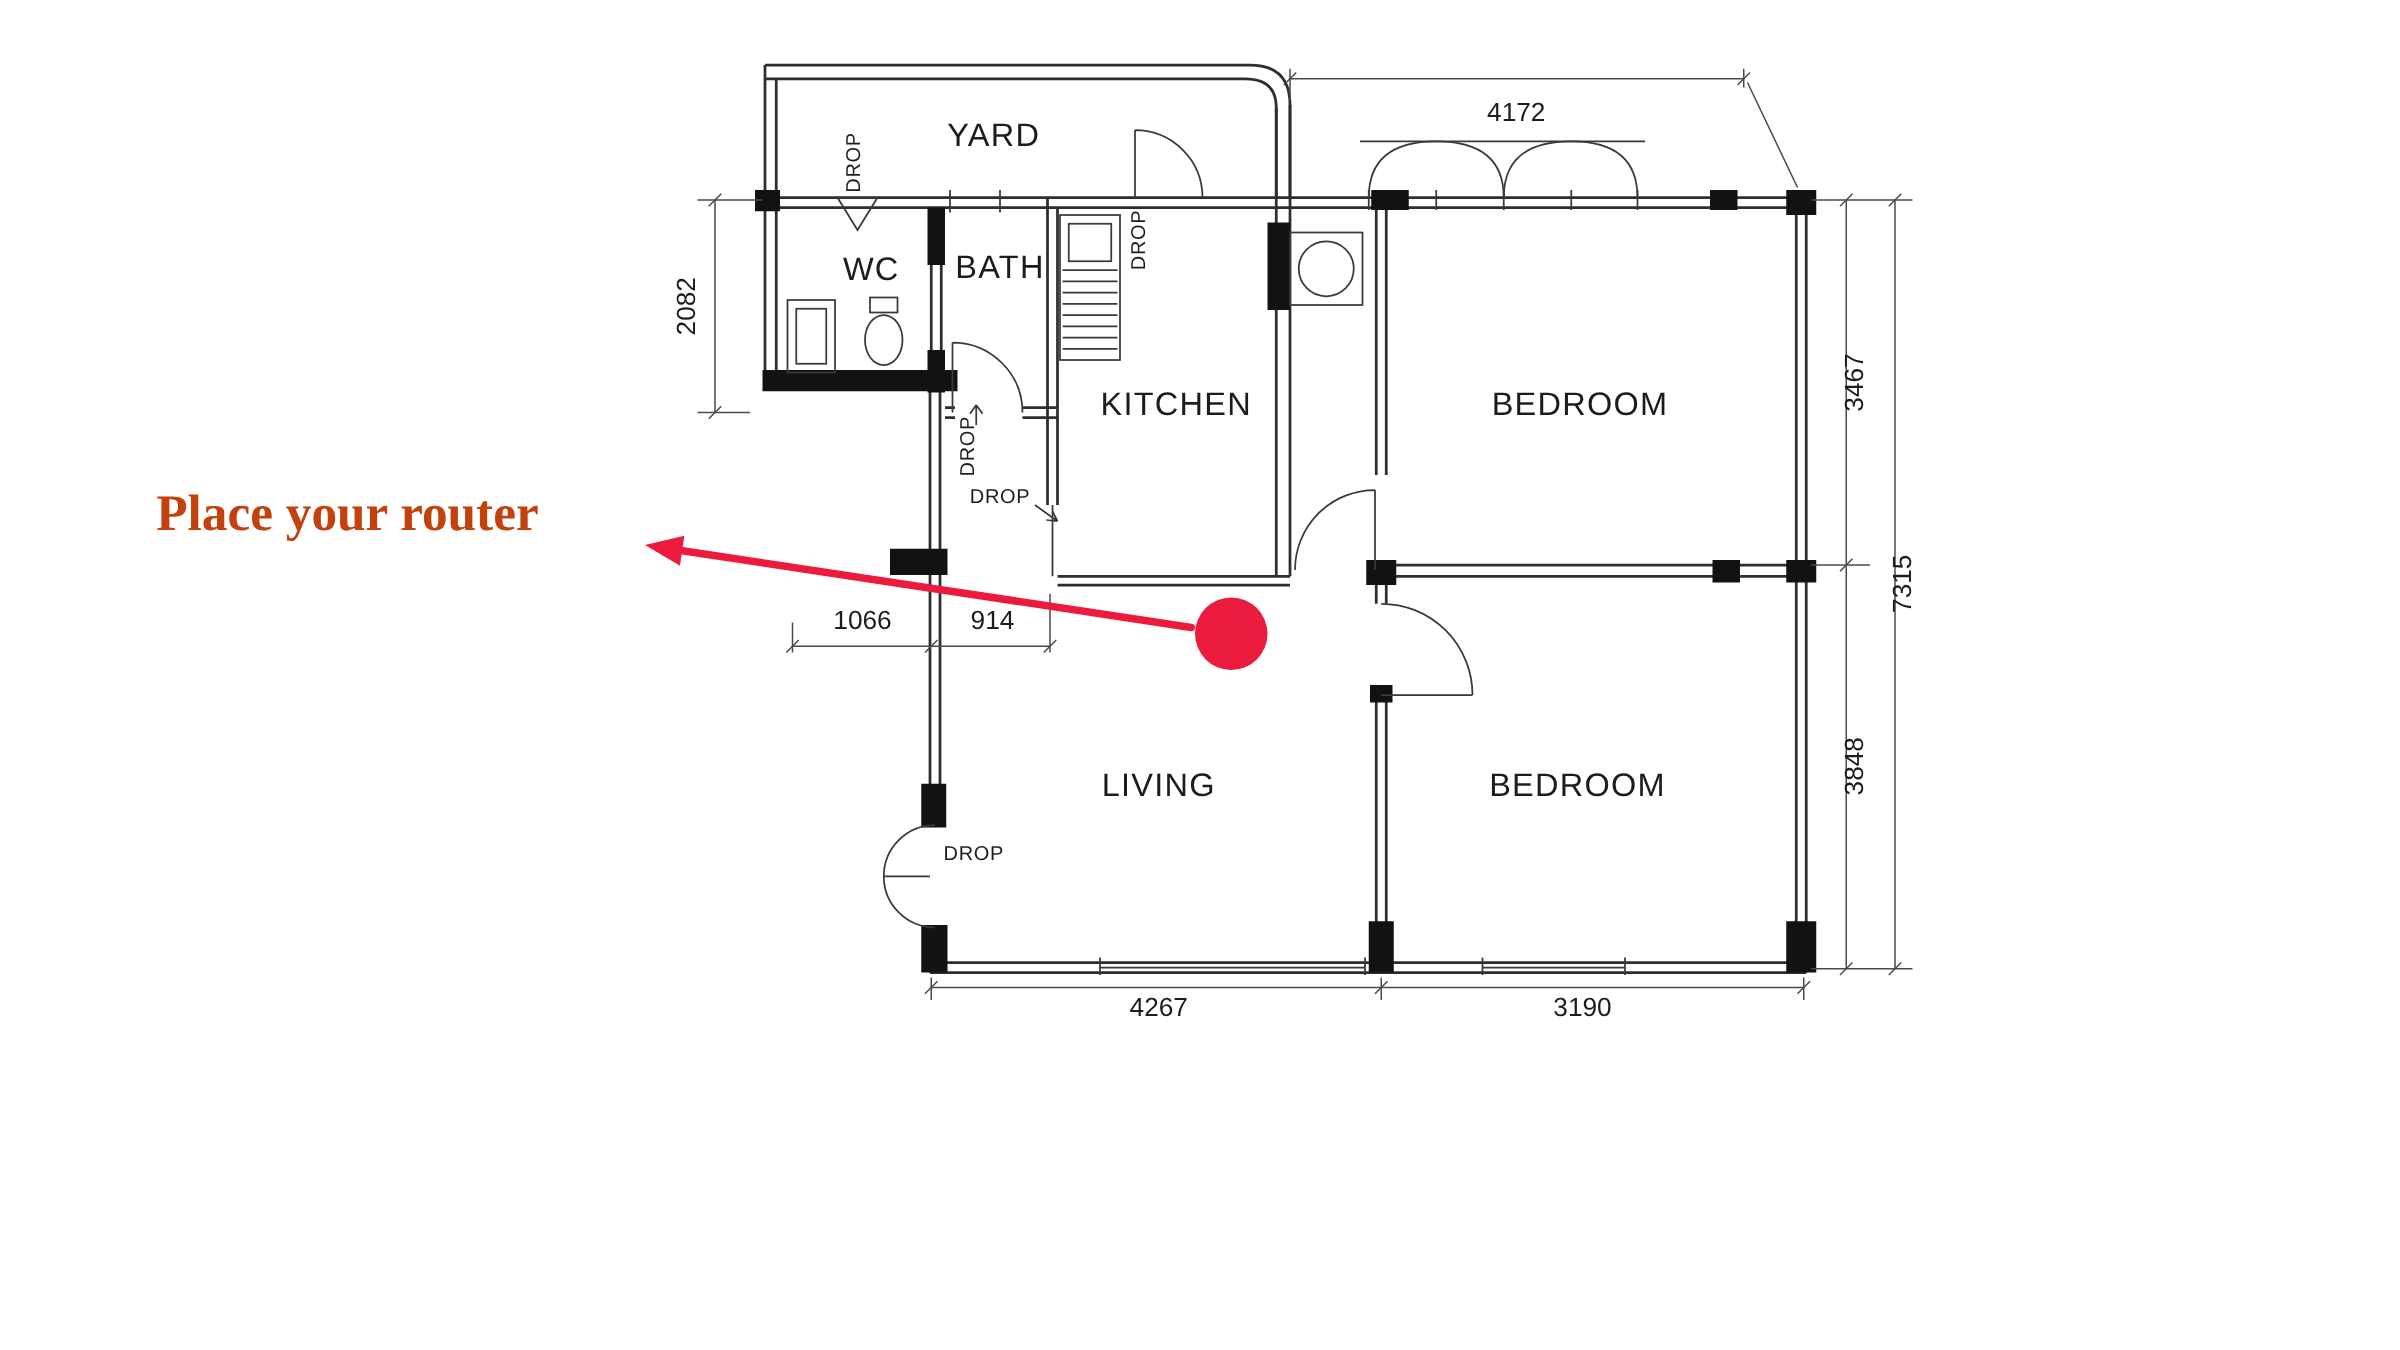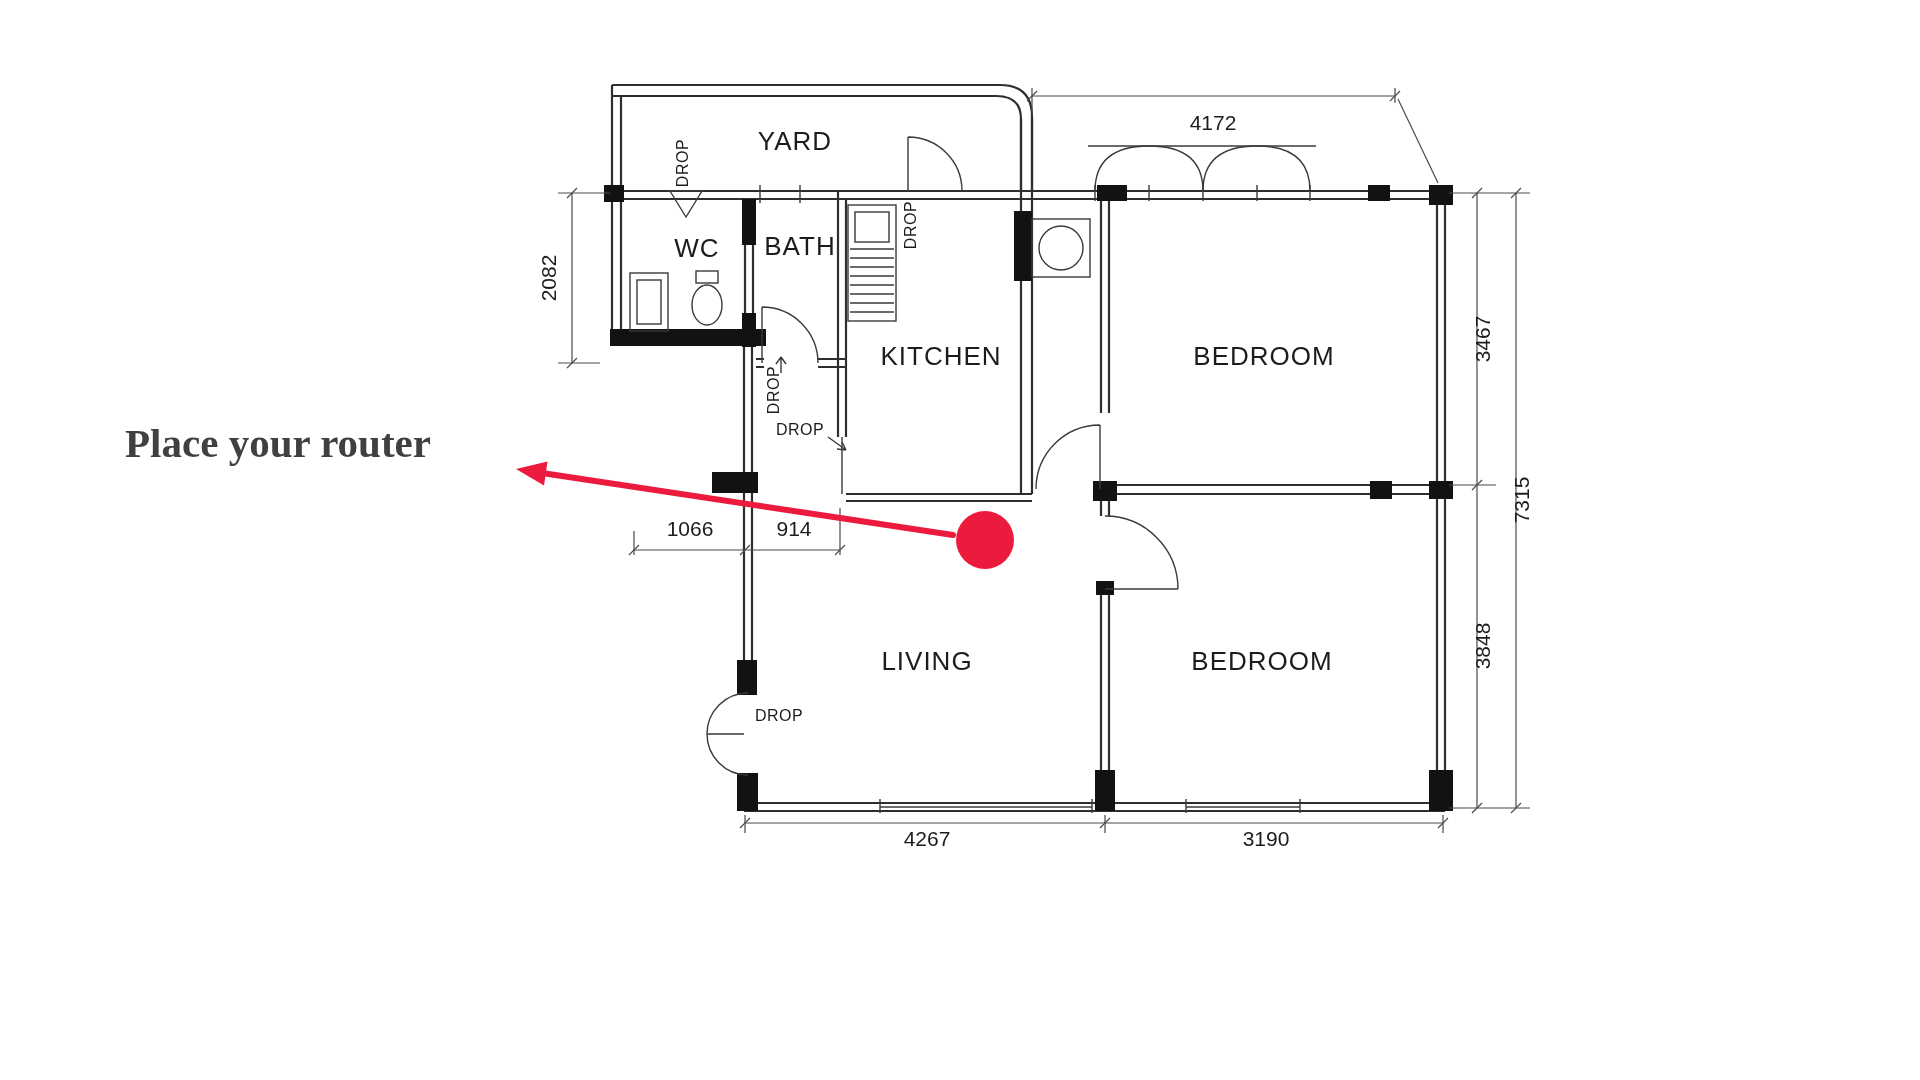--- a/index.html
+++ b/index.html
@@ -1,37 +1,37 @@
 <!DOCTYPE html>
 <html><head>
 <meta charset="utf-8">
 <style>
   html,body{margin:0;padding:0;background:#ffffff;}
   .stage{position:relative;width:1920px;height:940px;background:#ffffff;overflow:hidden;
-         font-family:"Liberation Sans",sans-serif;margin-top:33px;}
+         font-family:"Liberation Sans",sans-serif;}
   .plan-svg{position:absolute;left:0;top:0;}
 
   
   .wall{stroke:#2e2e2e;stroke-width:2.2;fill:none;}
   .thin{stroke:#3a3a3a;stroke-width:1.4;fill:none;}
   .dim{stroke:#4a4a4a;stroke-width:1.2;fill:none;}
   .blk{fill:#121212;stroke:none;}
 
   
   .room-label{font-family:"Liberation Sans",sans-serif;font-size:26px;letter-spacing:1px;fill:#1c1c1c;}
   .dim-label{font-family:"Liberation Sans",sans-serif;font-size:21px;fill:#1c1c1c;}
   .drop-label{font-family:"Liberation Sans",sans-serif;font-size:16px;letter-spacing:.5px;fill:#1c1c1c;}
 
   
   .red-line{stroke:#ec1b3d;stroke-width:6;fill:none;stroke-linecap:round;}
   .red-fill{fill:#ec1b3d;stroke:none;}
 
   .annotation{position:absolute;left:38px;top:380px;width:480px;text-align:center;
               font-family:"Liberation Serif","DejaVu Serif",serif;font-weight:bold;
-              font-size:41px;line-height:60px;color:#404040;}
+              font-size:41px;line-height:60px;color:#c2410c;}
 </style>
 </head>
 <body>
 
 <div class="stage">
 
   <svg class="plan-svg" width="1920" height="1080" viewBox="0 0 1920 1080">
 
     <g>
 

